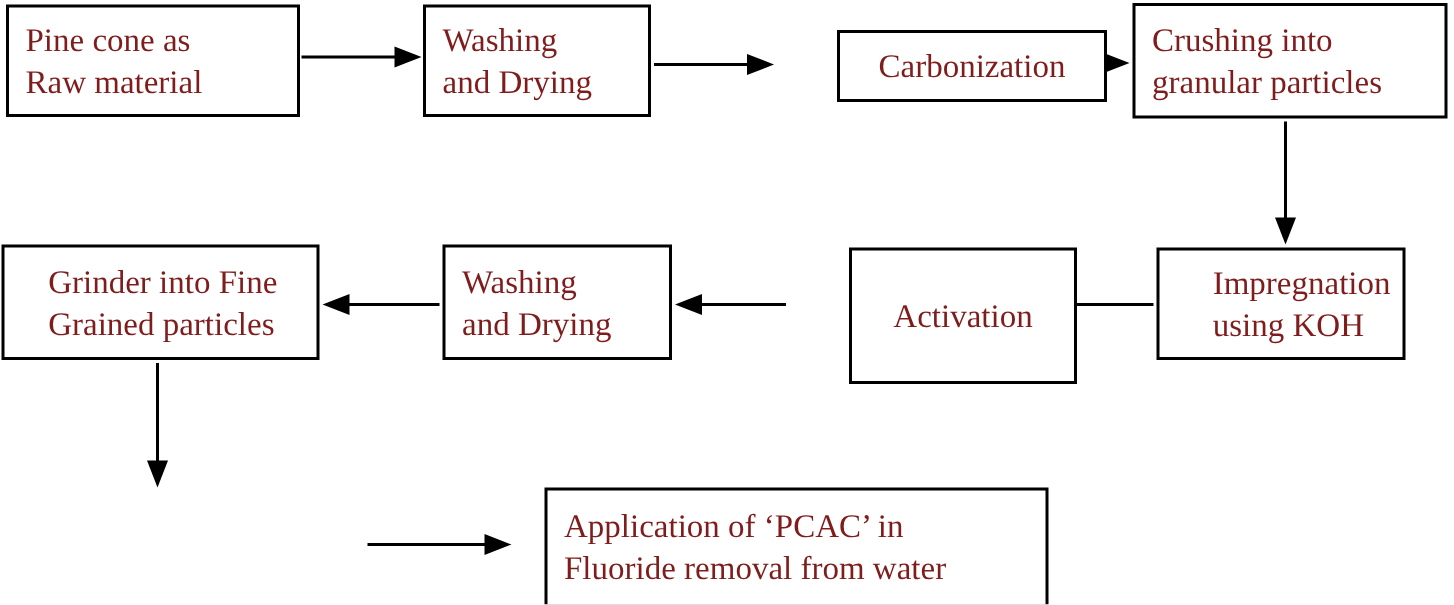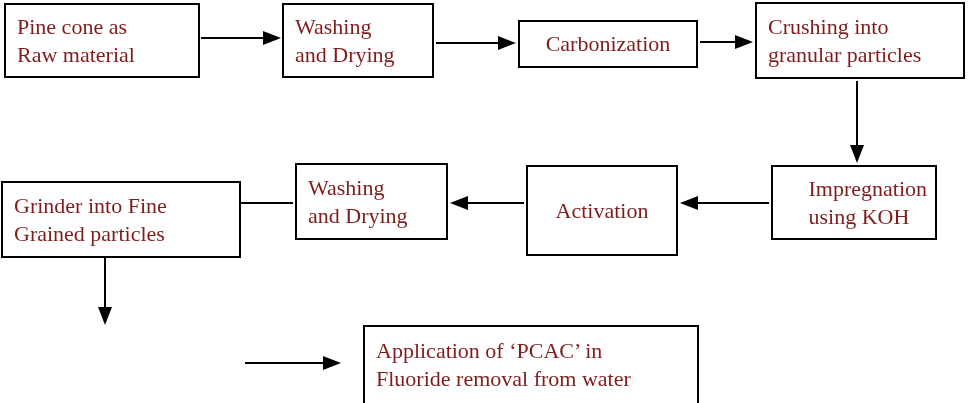--- a/index.html
+++ b/index.html
@@ -42,29 +42,30 @@
     font-size: 22px;
     line-height: 28px;
   }
   .node .lbl {
     white-space: pre-line;
   }
   .node.center {
     justify-content: center;
     text-align: center;
     padding: 0 4px;
+    margin-left: 40px;
   }
   .n1  { left: 4px;   top: 3px;   width: 196px; height: 75px; }
   .n2  { left: 282px; top: 3px;   width: 152px; height: 75px; }
   .n3  { left: 518px; top: 20px;  width: 180px; height: 48px; }
   .n4  { left: 755px; top: 2px;   width: 210px; height: 77px; }
   .n5  { left: 771px; top: 165px; width: 166px; height: 75px; justify-content: flex-end; }
   .n6  { left: 526px; top: 165px; width: 152px; height: 91px; }
   .n7  { left: 295px; top: 163px; width: 153px; height: 77px; }
-  .n8  { left: 1px;   top: 181px; width: 240px; height: 77px; }
+  .n8  { left: 1px;   top: 163px; width: 212px; height: 77px; justify-content: center; }
   .n9  { left: 1px;   top: 327px; width: 242px; height: 71px; }
   .n10 { left: 343px; top: 325px; width: 336px; height: 80px; margin-left: 20px; }
 </style>
 </head>
 <body>
 
 <div class="canvas">
 
   <svg class="edges" viewBox="0 0 969 403">
     <g>

